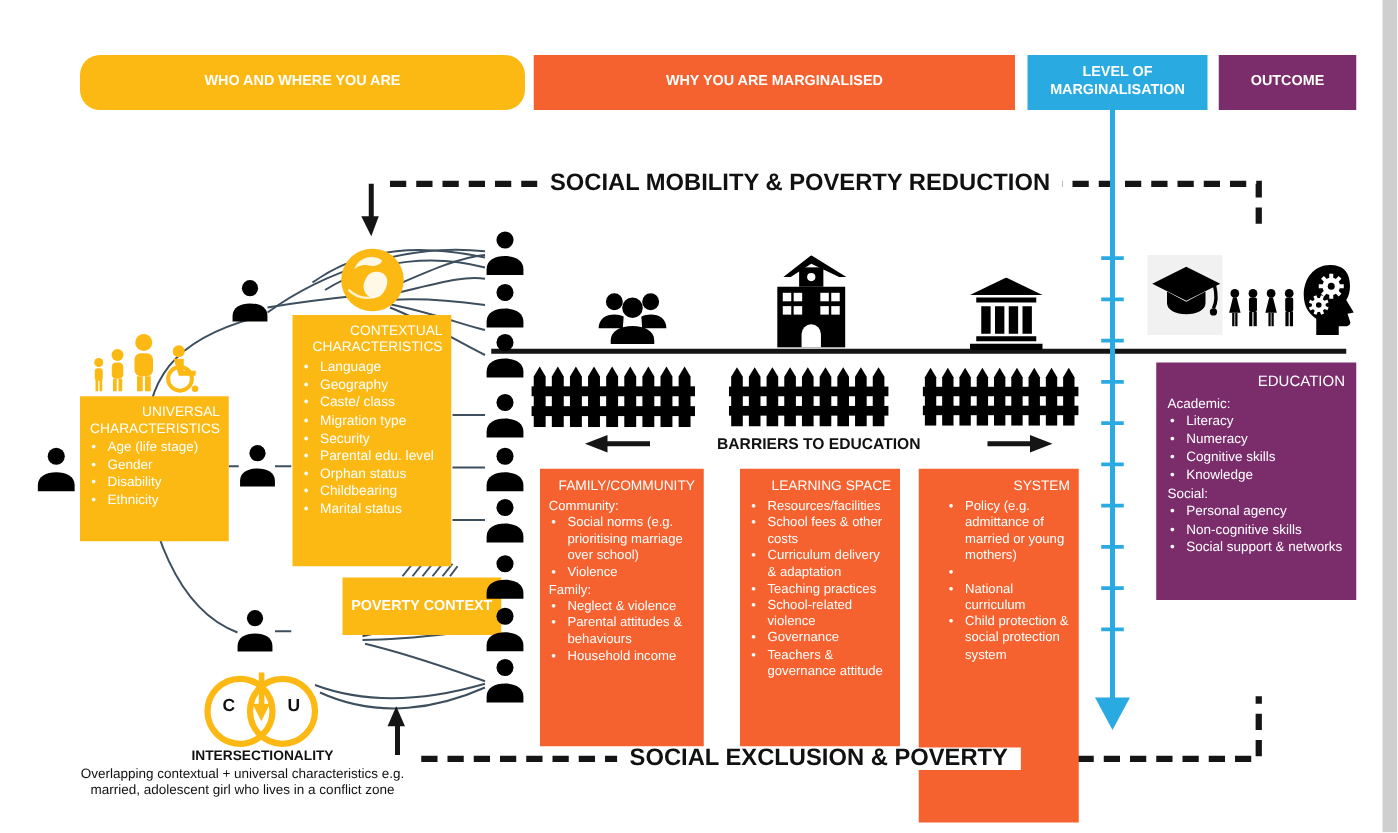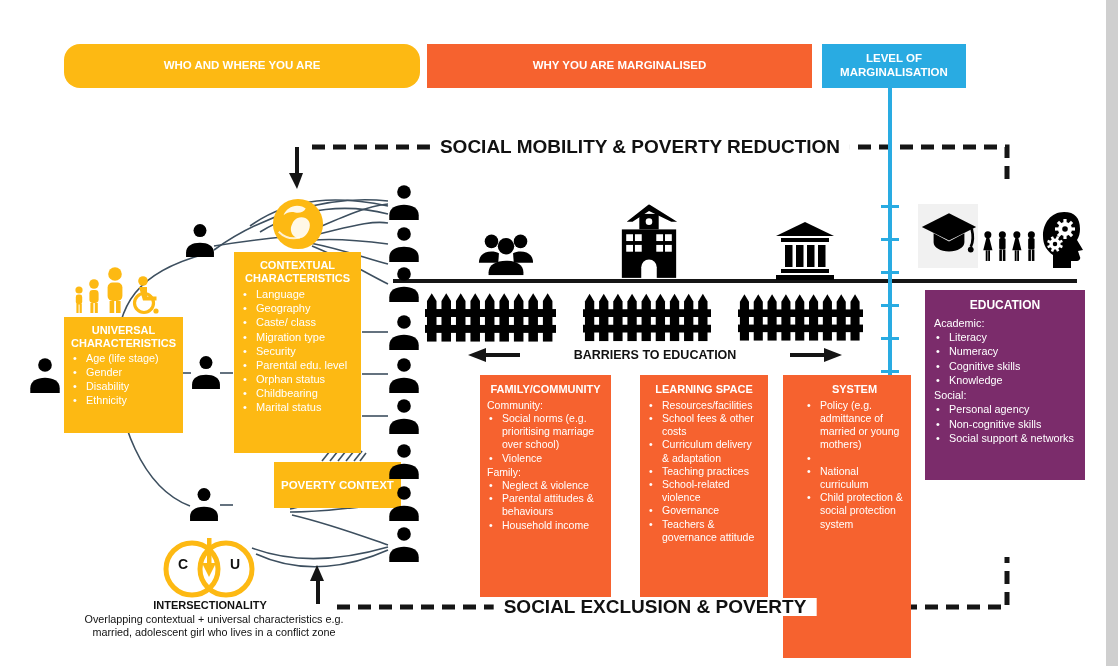--- a/index.html
+++ b/index.html
@@ -4,27 +4,27 @@
 <style>
   html,body{margin:0;padding:0;background:#fff;}
   #canvas{position:relative;width:1118px;height:666px;background:#fff;overflow:hidden;
           font-family:"Liberation Sans",sans-serif;color:#111;}
   .abs{position:absolute;}
   
   .band{position:absolute;top:44px;height:44px;display:flex;align-items:center;justify-content:center;
         color:#fff;font-weight:bold;font-size:11.5px;text-align:center;line-height:1.2;padding:0 6px;box-sizing:border-box;}
   
   .cbox{position:absolute;box-sizing:border-box;color:#fff;z-index:3;}
-  .cbox .bx-t{font-weight:bold;text-align:center;line-height:1.15;margin-bottom:3px;}
+  .cbox .bx-t{font-weight:normal;text-align:right;line-height:1.15;margin-bottom:3px;}
   .bx-h{margin:1px 0 0 0;}
   .bx-b{display:flex;align-items:flex-start;}
   .bx-b .dot{flex:none;width:13px;padding-left:2px;}
   .bx-b .bt{flex:1;}
   .ybox{background:#FDB913;padding:7px 7px;font-size:11px;line-height:1.28;}
-  .obox{background:#F6622F;padding:8px 7px;font-size:10.5px;line-height:1.26;margin-left:48px;}
+  .obox{background:#F6622F;padding:8px 7px;font-size:10.5px;line-height:1.26;}
   .pbox{background:#7B2C6B;padding:9px 9px;font-size:10.8px;line-height:1.32;}
   .flow-label{position:absolute;background:#fff;padding:0 10px;font-weight:bold;font-size:19px;
               white-space:nowrap;z-index:6;height:18px;line-height:18px;transform:translateX(-50%);}
   .svgicon{position:absolute;z-index:4;}
   .txt{position:absolute;z-index:5;}
   #wires{position:absolute;left:0;top:0;z-index:1;}
   #lines{position:absolute;left:0;top:0;z-index:2;}
   #scrollbar{position:absolute;right:0;top:0;width:12px;height:666px;background:#cfcfcf;z-index:9;}
 </style>
 </head>
@@ -234,20 +234,23 @@
 
   <div class="band" style="left:64px;width:356px;background:#FDB913;border-radius:16px;">
       <span>WHO AND WHERE YOU ARE</span>
     </div>
   <div class="band" style="left:822px;width:144px;background:#29ABE2;">
       <span>LEVEL OF MARGINALISATION</span>
     </div>
   <div class="band" style="left:427px;width:385px;background:#F6622F;">
       <span>WHY YOU ARE MARGINALISED</span>
     </div>
+  <div class="band" style="left:975px;width:110px;background:#7B2C6B;">
+      <span>OUTCOME</span>
+    </div>
 
   <div class="flow-label" style="left:640px;top:138px;">SOCIAL MOBILITY &amp; POVERTY REDUCTION</div>
   <div class="flow-label" style="left:655px;top:598px;">SOCIAL EXCLUSION &amp; POVERTY</div>
   <div class="flow-label" style="left:655px;top:346px;font-size:12.5px;">BARRIERS TO EDUCATION</div>
 
   <div class="cbox ybox" style="left:64px;top:317px;width:119px;height:116px;font-size:10.8px;">
     <div class="bx-t" style="font-size:11px;">UNIVERSAL CHARACTERISTICS</div>
     <div>
         <div class="bx-b">
           <span class="dot">•</span>
@@ -510,16 +513,16 @@
 
   <svg class="svgicon" style="left:152px;top:532px;width:115px;height:68px;" viewBox="0 0 115 68">
     <circle cx="40" cy="37" r="26" fill="none" stroke="#FDB913" stroke-width="5"></circle>
     <circle cx="74" cy="37" r="26" fill="none" stroke="#FDB913" stroke-width="5"></circle>
     <rect x="55" y="6" width="4.5" height="28" fill="#FDB913"></rect>
     <polygon points="50,31 64,31 57,45" fill="#FDB913"></polygon>
   </svg>
   <div class="txt" style="left:178px;top:556px;font-weight:bold;font-size:14px;">C</div>
   <div class="txt" style="left:230px;top:556px;font-weight:bold;font-size:14px;">U</div>
   <div class="txt" style="left:110px;top:599px;width:200px;text-align:center;font-weight:bold;font-size:11px;">INTERSECTIONALITY</div>
-  <div class="txt" style="left:84px;top:613px;width:260px;text-align:center;font-size:10.8px;line-height:1.25;">Overlapping contextual + universal characteristics e.g. married, adolescent girl who lives in a conflict zone</div>
+  <div class="txt" style="left:64px;top:613px;width:260px;text-align:center;font-size:10.8px;line-height:1.25;">Overlapping contextual + universal characteristics e.g. married, adolescent girl who lives in a conflict zone</div>
 
   <div id="scrollbar"></div>
 </div>
 
 </body></html>

